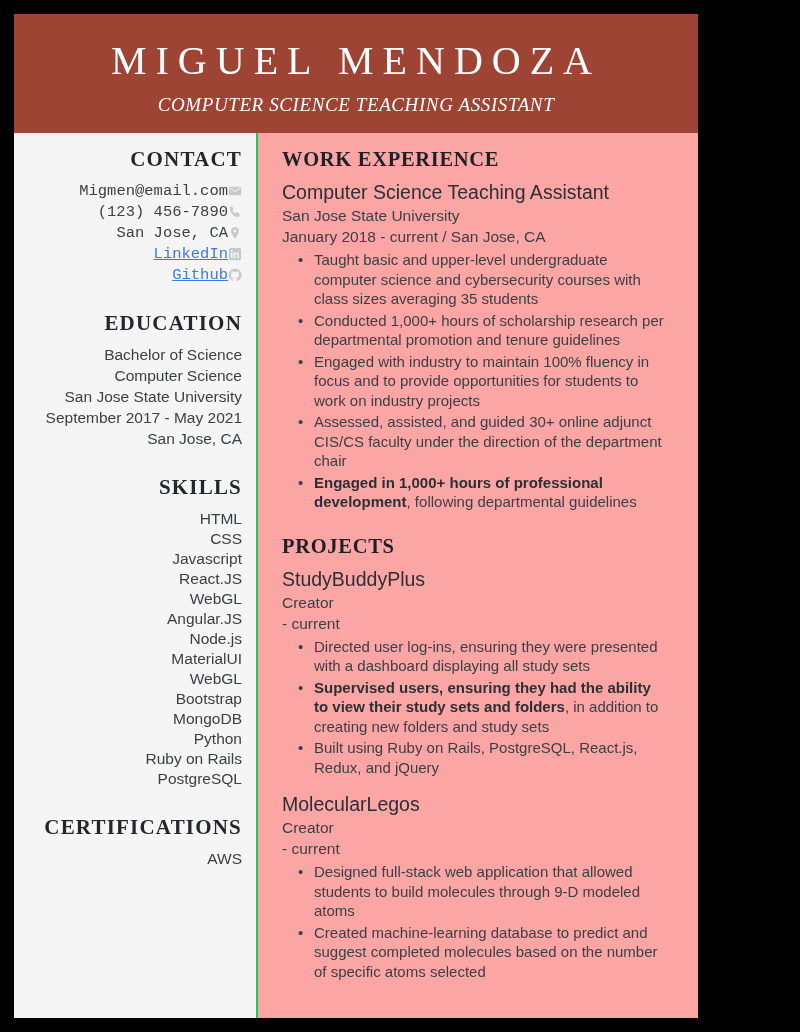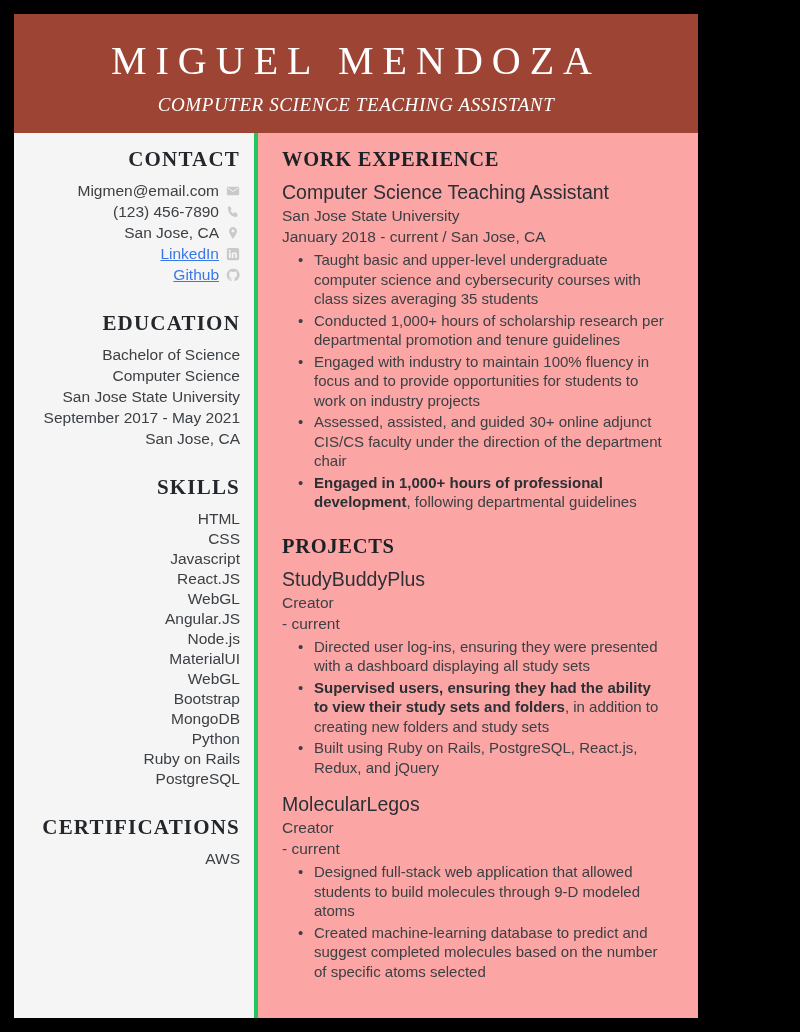--- a/index.html
+++ b/index.html
@@ -53,21 +53,21 @@
   
   .body {
     display: flex;
     align-items: stretch;
     height: 885px;
   }
   .sidebar {
     width: 244px;
     flex: 0 0 244px;
     background: #f5f5f5;
-    border-right: 4px solid #22c55e;
+    border-right: 2px solid #22c55e;
     box-sizing: border-box;
     padding: 14px 14px 0 10px;
     text-align: right;
   }
   .main {
     flex: 1 1 auto;
     background: #fca5a5;
     box-sizing: border-box;
     padding: 14px 22px 0 24px;
   }
@@ -89,23 +89,23 @@
     color: #3c4044;
     line-height: 20px;
     margin: 0 0 1px 0;
     white-space: nowrap;
   }
 
   .contact-row {
     display: flex;
     align-items: center;
     justify-content: flex-end;
-    gap: 7px;
     line-height: 20px;
     margin-bottom: 1px;
+    font-family: Liberation Mono, monospace;
   }
   .contact-text {
     font-size: 15.5px;
     color: #3c4044;
     white-space: nowrap;
   }
   .contact-link {
     font-size: 15.5px;
     color: #3b78e7;
     text-decoration: underline;

